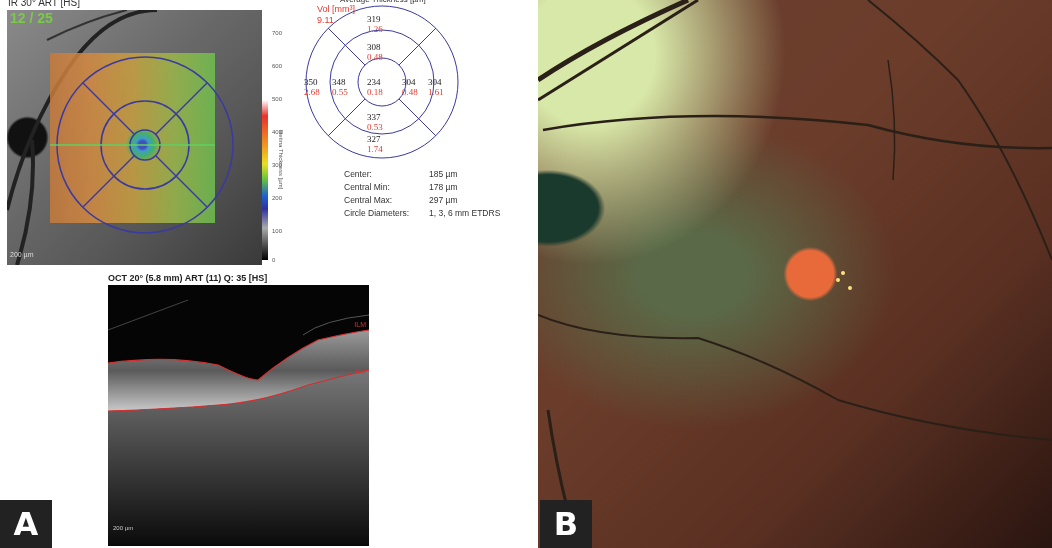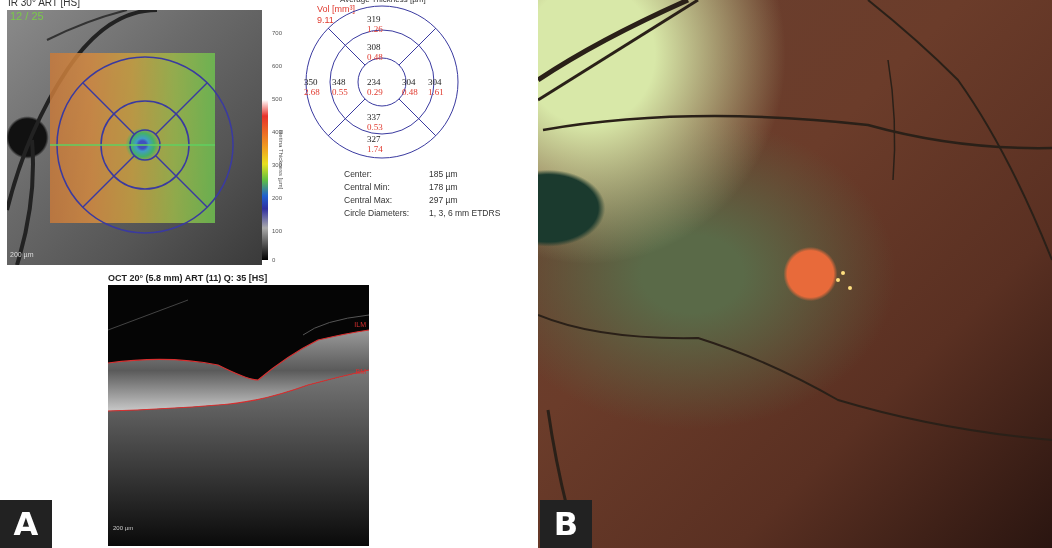--- a/index.html
+++ b/index.html
@@ -2,21 +2,21 @@
 <html><head>
 <meta charset="utf-8">
 <style>
   html,body{margin:0;padding:0;background:#fff;}
   body{width:1052px;height:548px;position:relative;overflow:hidden;font-family:"Liberation Sans",sans-serif;}
   .abs{position:absolute;}
   .ir-title{left:8px;top:-3px;font-size:10px;color:#333;}
   .ir-img{left:7px;top:10px;width:255px;height:255px;background:
     radial-gradient(circle at 8% 50%, #111 0 7%, transparent 8%),
     linear-gradient(135deg,#8a8a8a,#6a6a6a 40%,#555 70%,#3a3a3a);overflow:hidden;}
-  .ir-frame-label{left:10px;top:10px;font-size:11px;color:#7ac94a;font-weight:normal;}
+  .ir-frame-label{left:10px;top:10px;font-size:14px;color:#7ac94a;font-weight:bold;}
   .thick-map{left:50px;top:53px;width:165px;height:170px;opacity:.85;
     background:
       radial-gradient(circle at 56% 54%, #3b4fd0 0 3%, #3aa8d8 5%, #3fbf6a 9%, transparent 13%),
       linear-gradient(90deg,#c77a3c 0%,#d48a40 25%,#c8a040 50%,#9cb84a 75%,#6fc050 100%);}
   .scale-ir{left:10px;top:251px;font-size:7px;color:#ddd;}
   .cbar{left:262px;top:100px;width:6px;height:160px;background:linear-gradient(#fff 0%,#e8312a 10%,#f0a020 30%,#e8e020 40%,#60c040 50%,#2060d0 60%,#3030a0 68%,#aaa 80%,#000 100%);}
   .cbar-tick{font-size:6px;color:#555;left:272px;}
   .cbar-label{left:278px;top:130px;font-size:6px;color:#555;writing-mode:vertical-rl;}
   .vol{left:317px;top:4px;font-size:9px;color:#e03a2f;line-height:11px;}
   .avg-title{left:340px;top:-5px;font-size:8px;color:#333;}
@@ -101,21 +101,21 @@
 <div class="abs etdrs-val" style="left:304px;top:77px">
     <span class="t">350</span>
     <span class="v">2.68</span>
   </div>
 <div class="abs etdrs-val" style="left:332px;top:77px">
     <span class="t">348</span>
     <span class="v">0.55</span>
   </div>
 <div class="abs etdrs-val" style="left:367px;top:77px">
     <span class="t">234</span>
-    <span class="v">0.29</span>
+    <span class="v">0.18</span>
   </div>
 <div class="abs etdrs-val" style="left:402px;top:77px">
     <span class="t">304</span>
     <span class="v">0.48</span>
   </div>
 <div class="abs etdrs-val" style="left:428px;top:77px">
     <span class="t">304</span>
     <span class="v">1.61</span>
   </div>
 <div class="abs etdrs-val" style="left:367px;top:112px">

